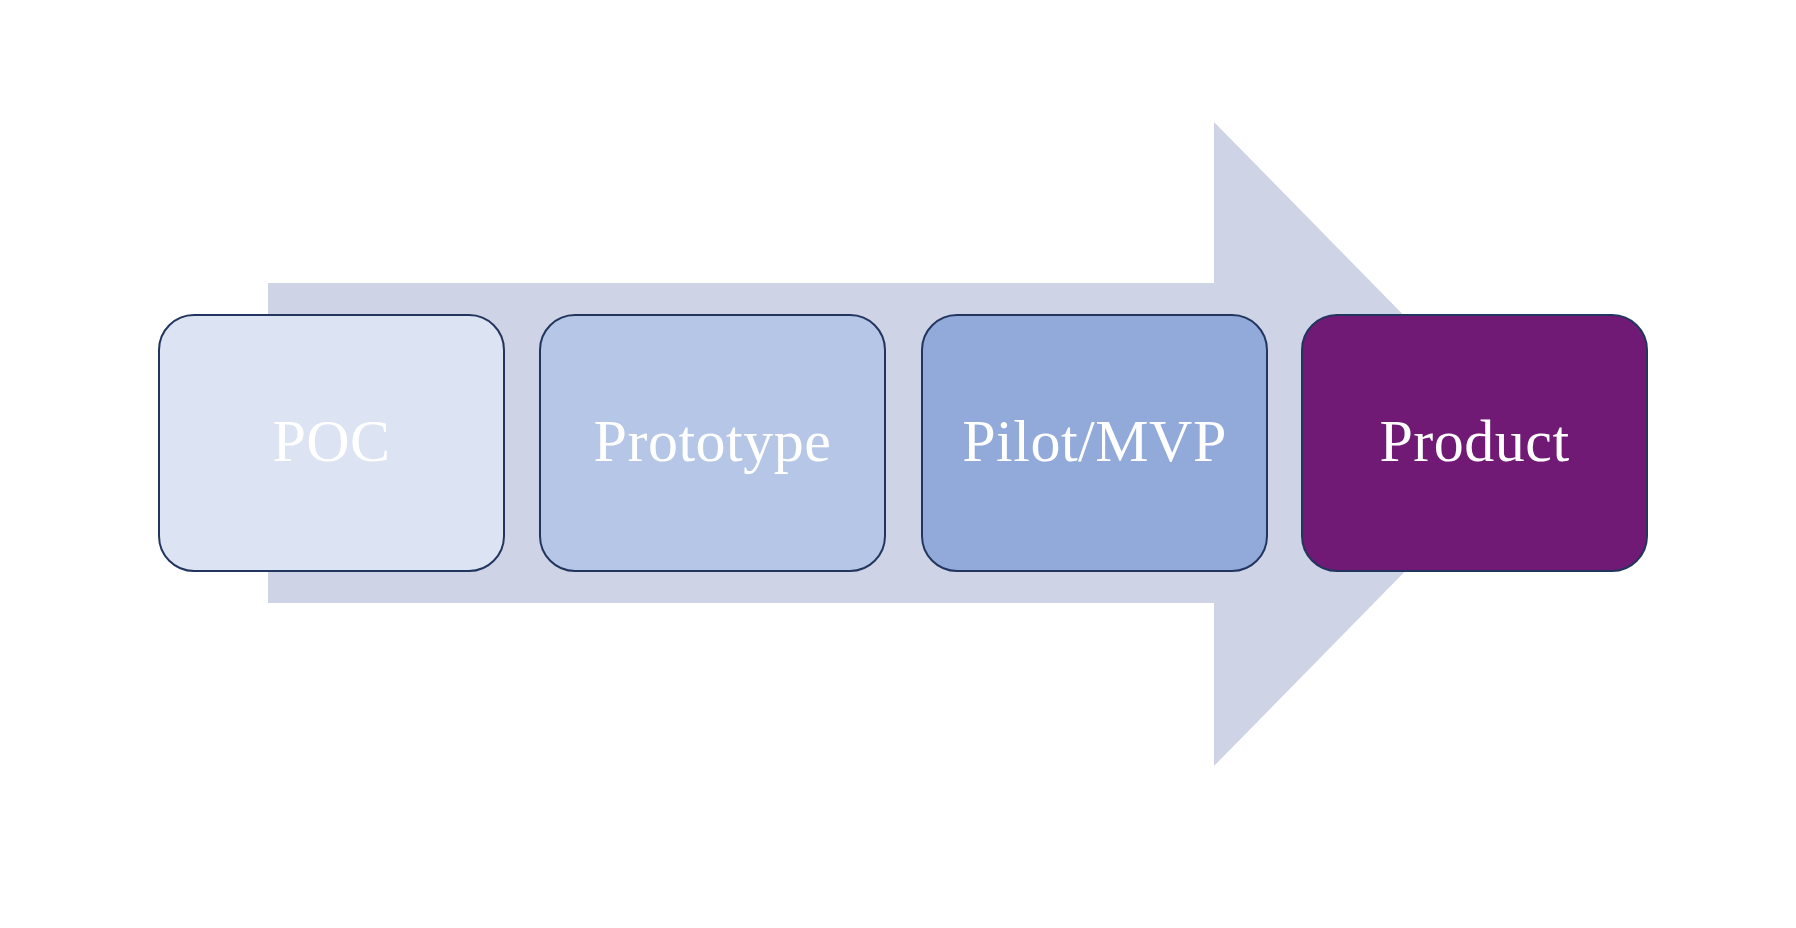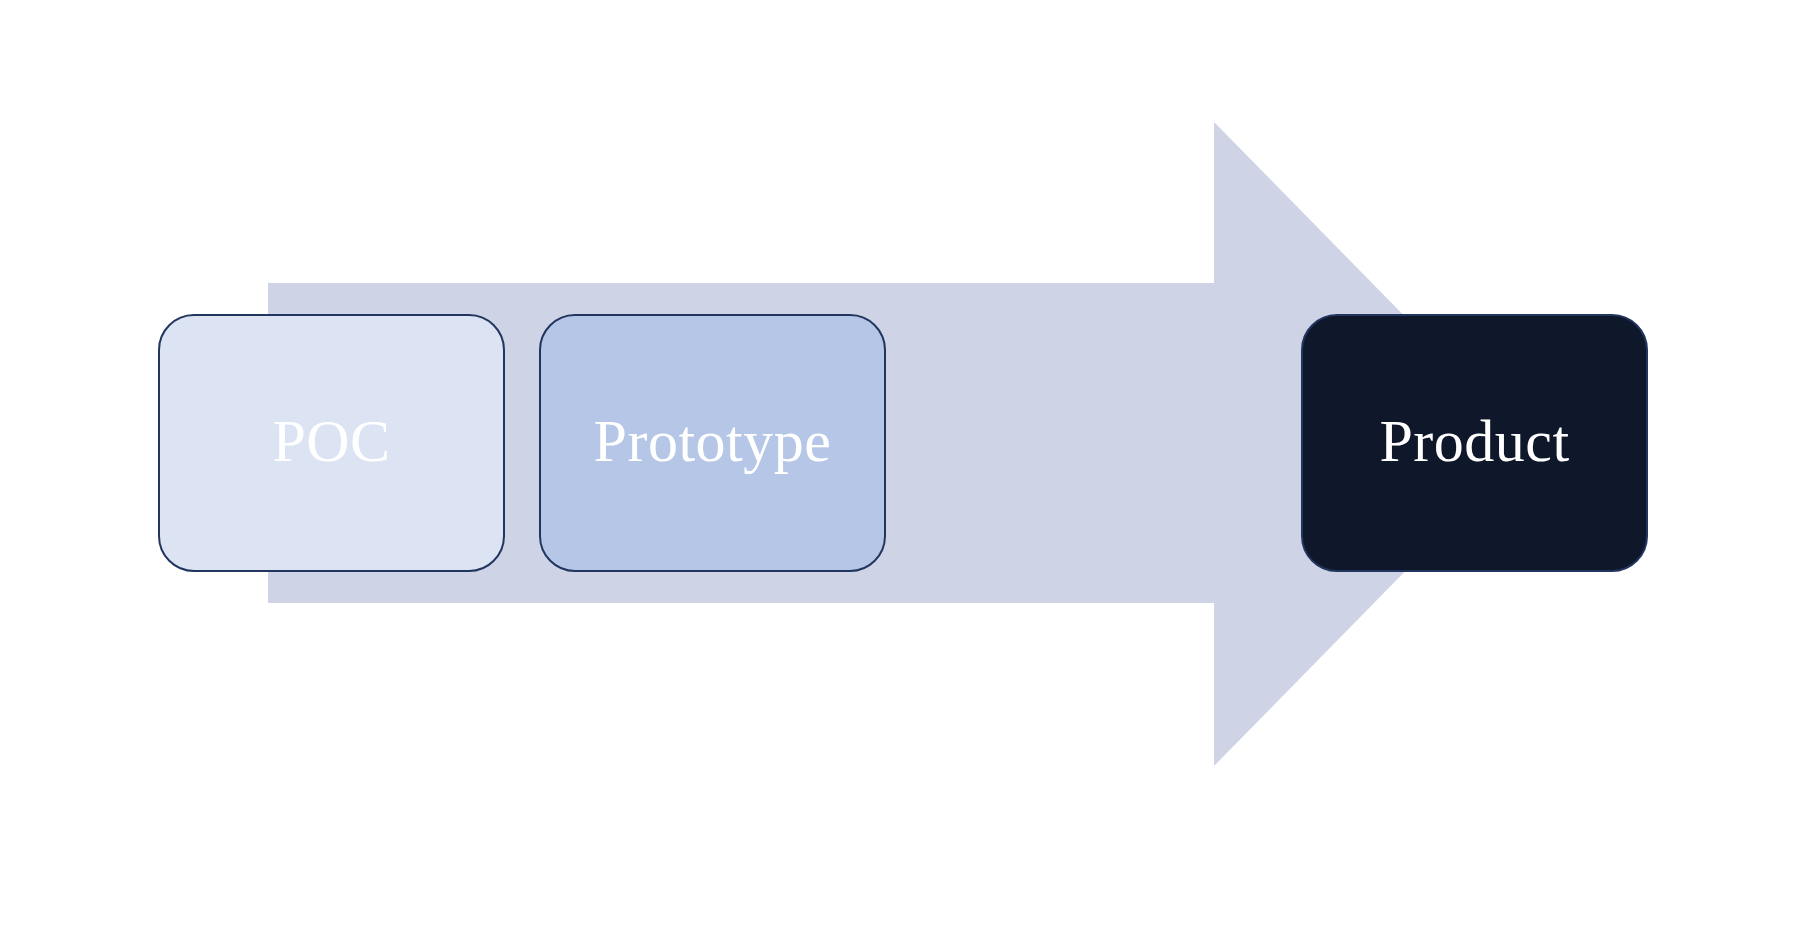--- a/index.html
+++ b/index.html
@@ -63,18 +63,21 @@
   </svg>
 
   <div class="stage stage-0" style="background-color: rgb(220, 227, 242);">
     <span class="stage-label">POC</span>
   </div>
 
   <div class="stage stage-1" style="background-color: rgb(181, 198, 230);">
     <span class="stage-label">Prototype</span>
   </div>
 
+  <div class="stage stage-2" style="background-color: rgb(146, 170, 217);">
+    <span class="stage-label">Pilot/MVP</span>
+  </div>
 
-  <div class="stage stage-3" style="background-color: #0f172a;">
+  <div class="stage stage-3" style="background-color: #701a75;">
     <span class="stage-label">Product</span>
   </div>
 
 </div>
 
 </body></html>

